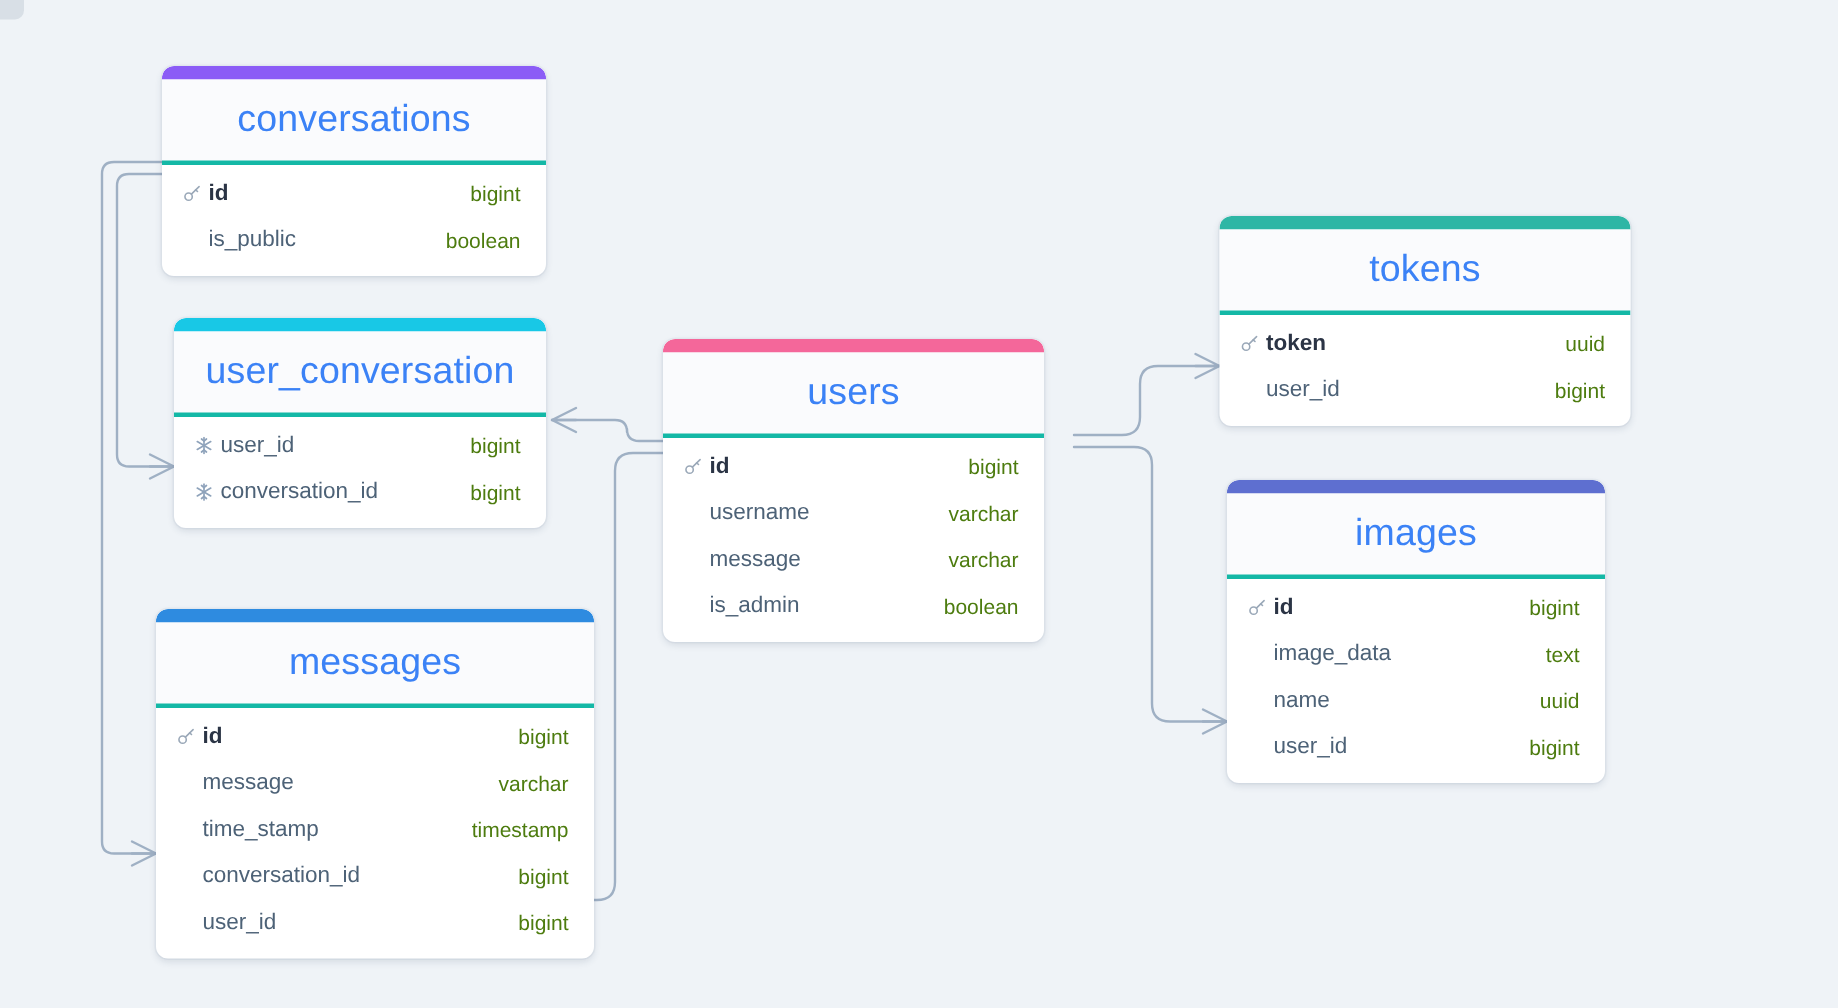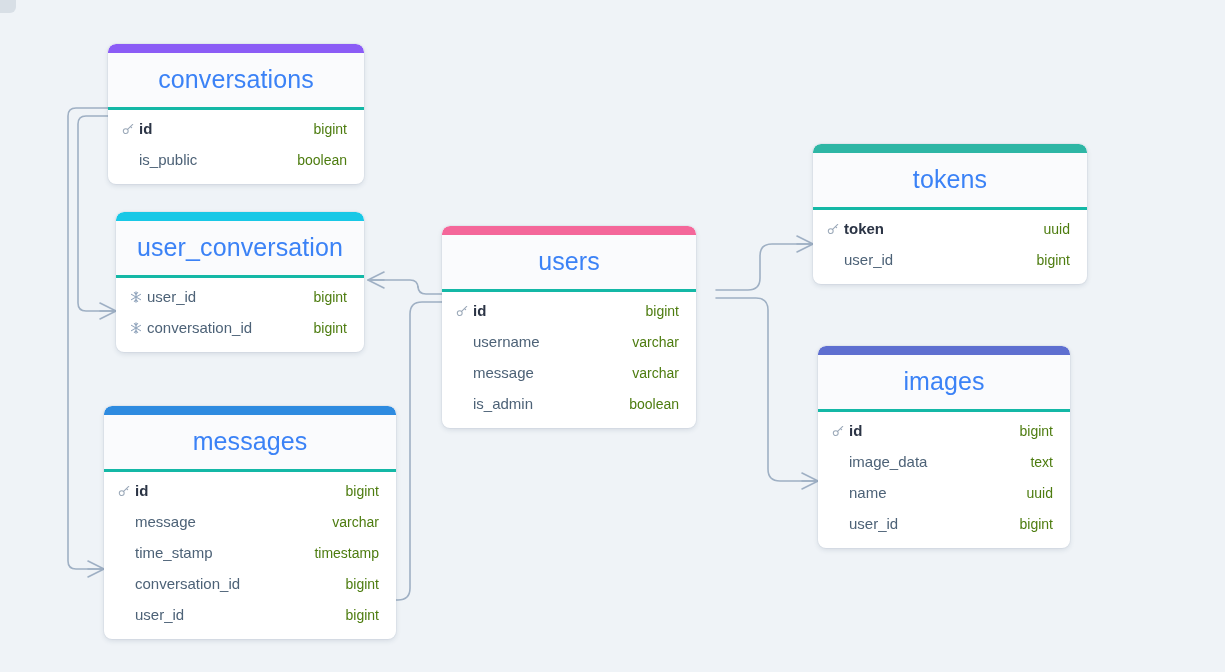--- a/index.html
+++ b/index.html
@@ -269,21 +269,21 @@
             <span class="col-name pk">token</span>
             <span class="col-type">uuid</span>
           </div>
           <div class="col-row">
             <span class="col-icon"></span>
             <span class="col-name">user_id</span>
             <span class="col-type">bigint</span>
           </div>
         </div>
       </div>
-      <div class="table-node" style="left: 818px; top: 320px; width: 252px; margin-top: 26px;">
+      <div class="table-node" style="left: 818px; top: 320px; width: 252px;">
         <div class="accent-bar" style="background: rgb(94, 111, 208);"></div>
         <div class="table-title">images</div>
         <div class="cols">
           <div class="col-row">
             <span class="col-icon">
               <svg width="13" height="13" viewBox="0 0 16 16" aria-hidden="true">
                 <g fill="none" stroke="#9aa8b8" stroke-width="1.3">
                   <circle cx="4.6" cy="11.2" r="3"></circle>
                   <path d="M6.9 9.1 L13.2 3.0" stroke-linecap="round"></path>
                   <path d="M10.4 5.6 L11.9 7.0" stroke-linecap="round"></path>

